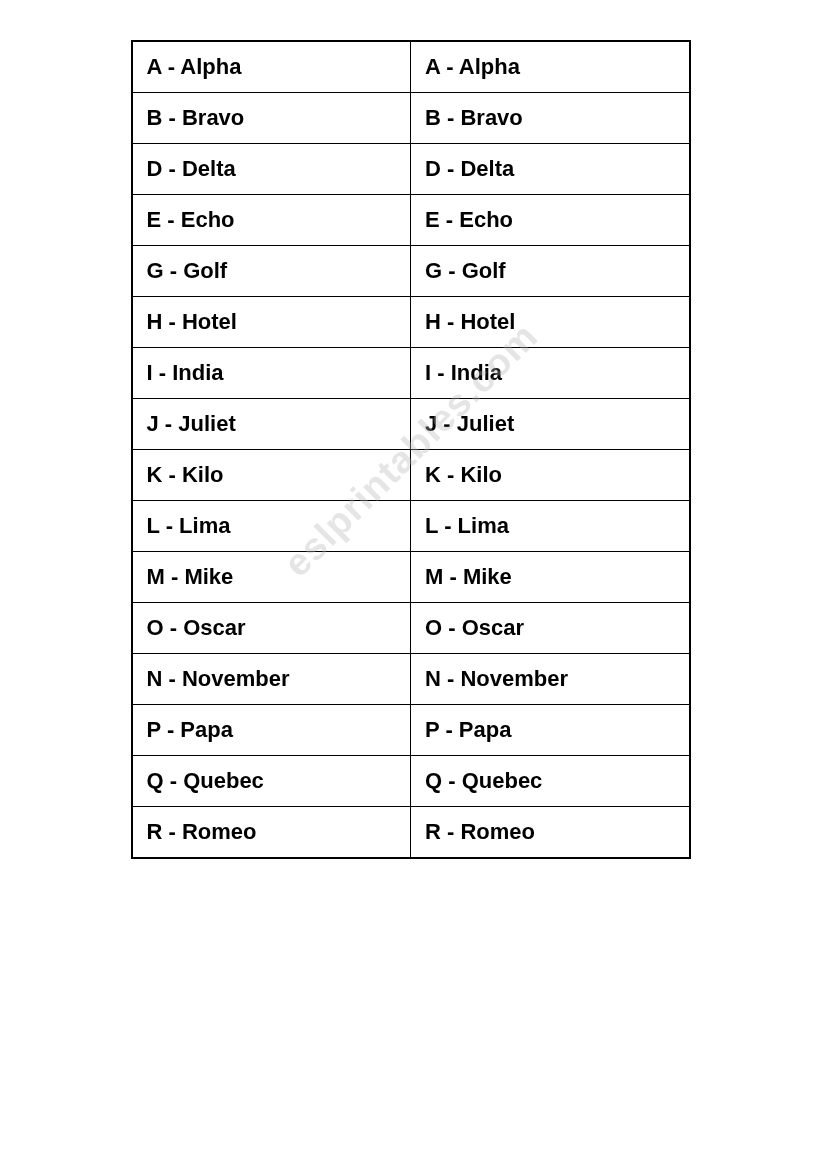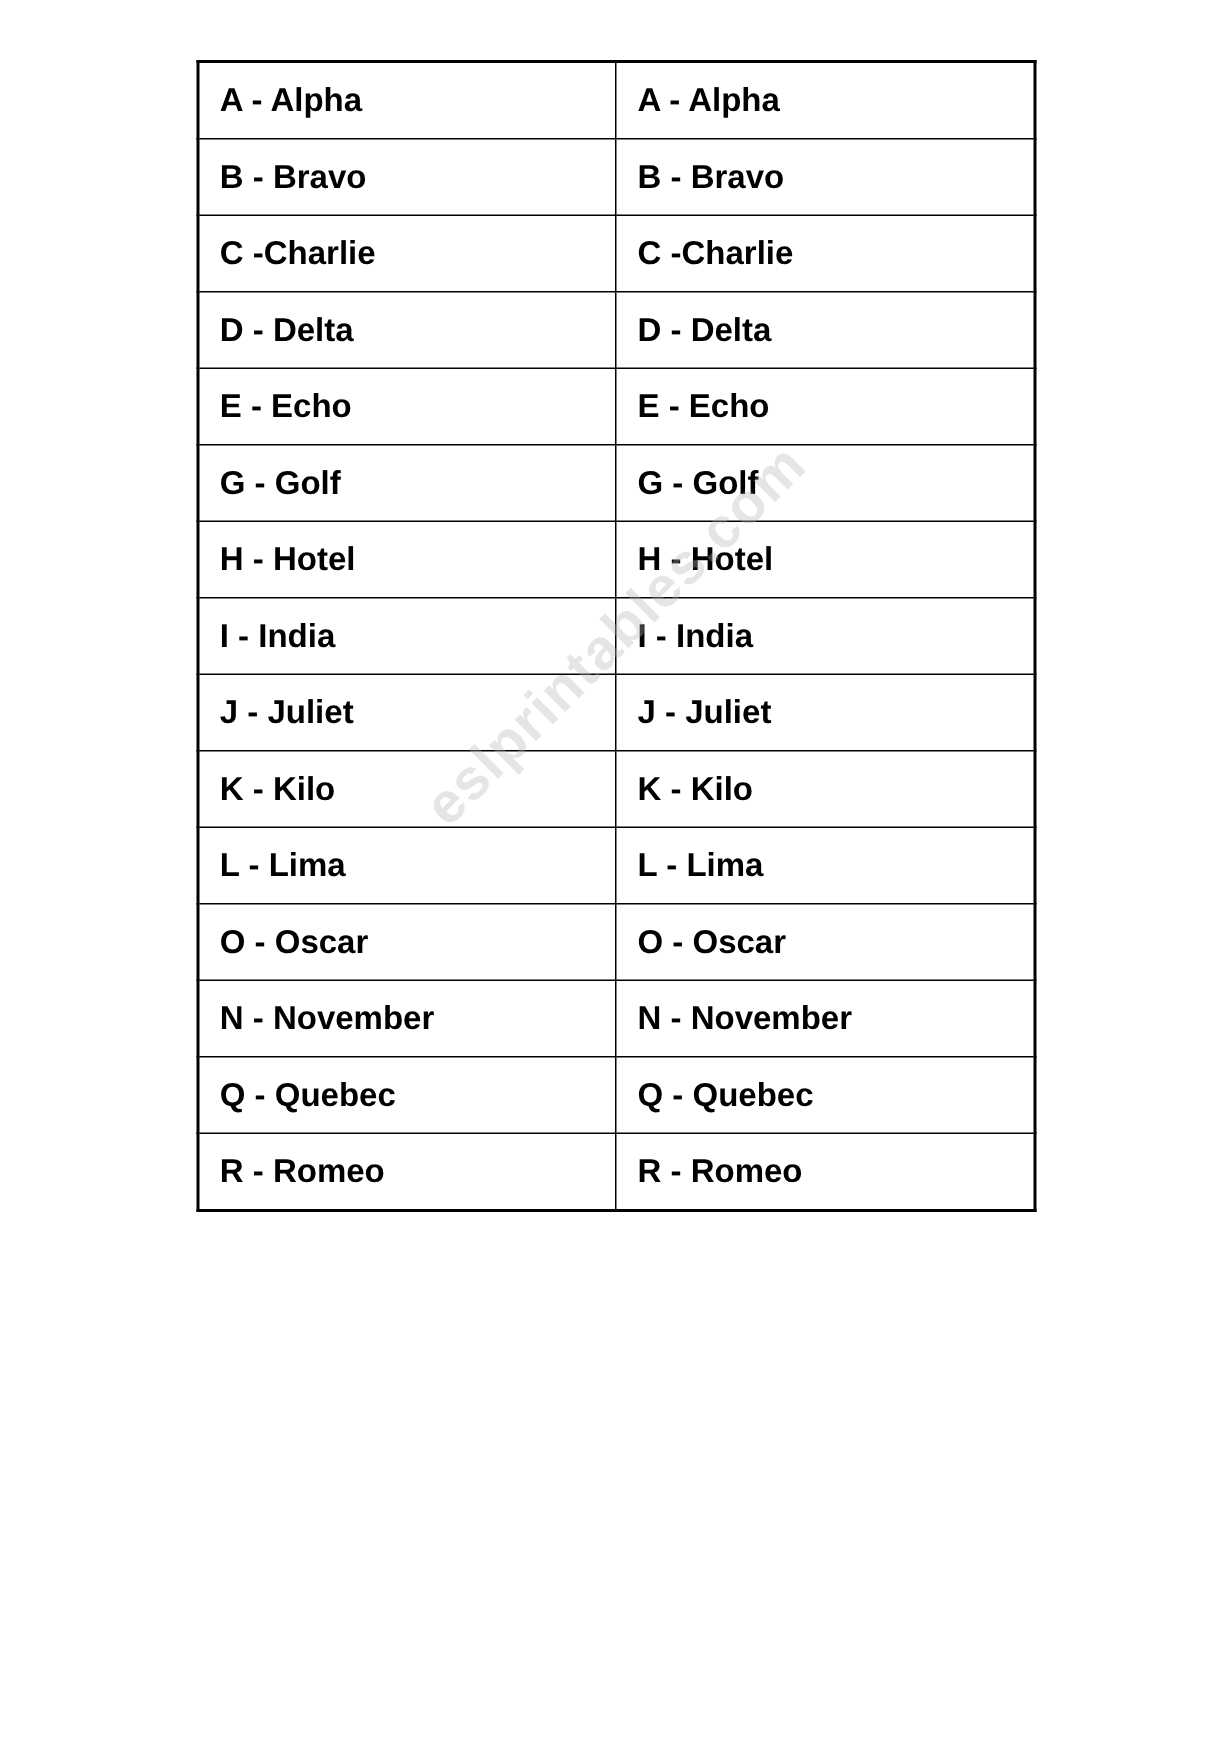--- a/index.html
+++ b/index.html
@@ -61,24 +61,20 @@
     <tbody id="table-body">
     <tr>
           <td>A - Alpha</td>
           <td>A - Alpha</td>
         </tr>
         <tr>
           <td>B - Bravo</td>
           <td>B - Bravo</td>
         </tr>
         <tr>
-          <td>C -Charlie</td>
-          <td>C -Charlie</td>
-        </tr>
-        <tr>
           <td>D - Delta</td>
           <td>D - Delta</td>
         </tr>
         <tr>
           <td>E - Echo</td>
           <td>E - Echo</td>
         </tr>
         <tr>
           <td>G - Golf</td>
           <td>G - Golf</td>
@@ -97,26 +93,34 @@
         </tr>
         <tr>
           <td>K - Kilo</td>
           <td>K - Kilo</td>
         </tr>
         <tr>
           <td>L - Lima</td>
           <td>L - Lima</td>
         </tr>
         <tr>
+          <td>M - Mike</td>
+          <td>M - Mike</td>
+        </tr>
+        <tr>
           <td>O - Oscar</td>
           <td>O - Oscar</td>
         </tr>
         <tr>
           <td>N - November</td>
           <td>N - November</td>
+        </tr>
+        <tr>
+          <td>P - Papa</td>
+          <td>P - Papa</td>
         </tr>
         <tr>
           <td>Q - Quebec</td>
           <td>Q - Quebec</td>
         </tr>
         <tr>
           <td>R - Romeo</td>
           <td>R - Romeo</td>
         </tr>
       </tbody>

